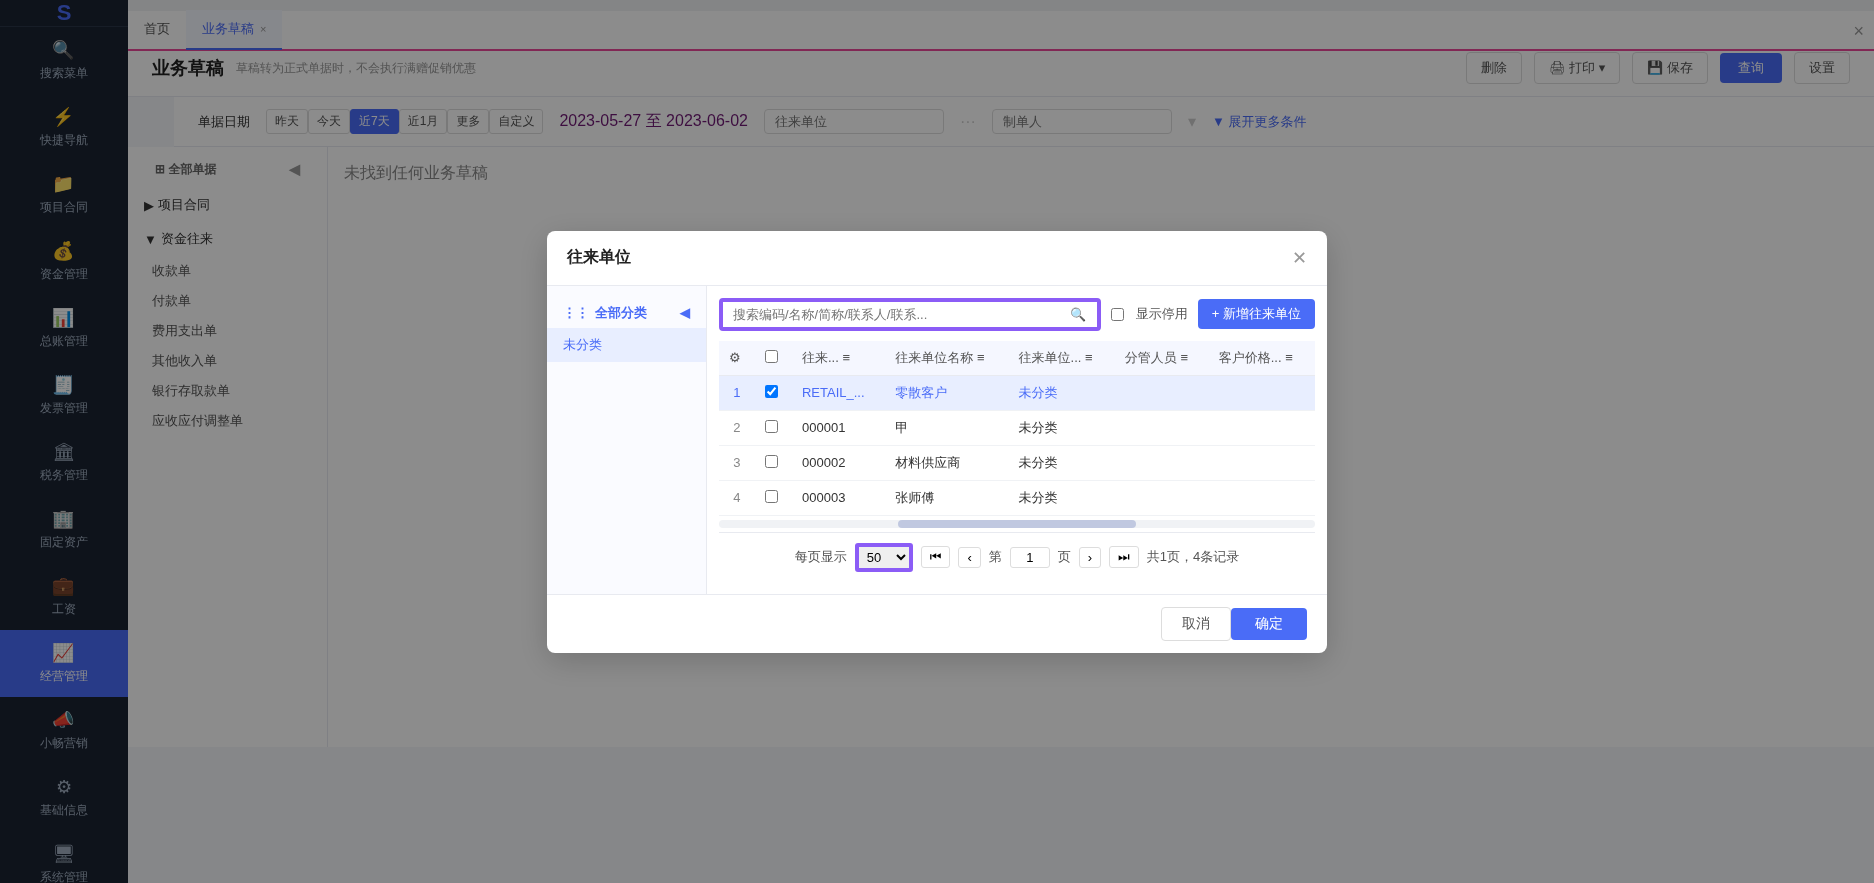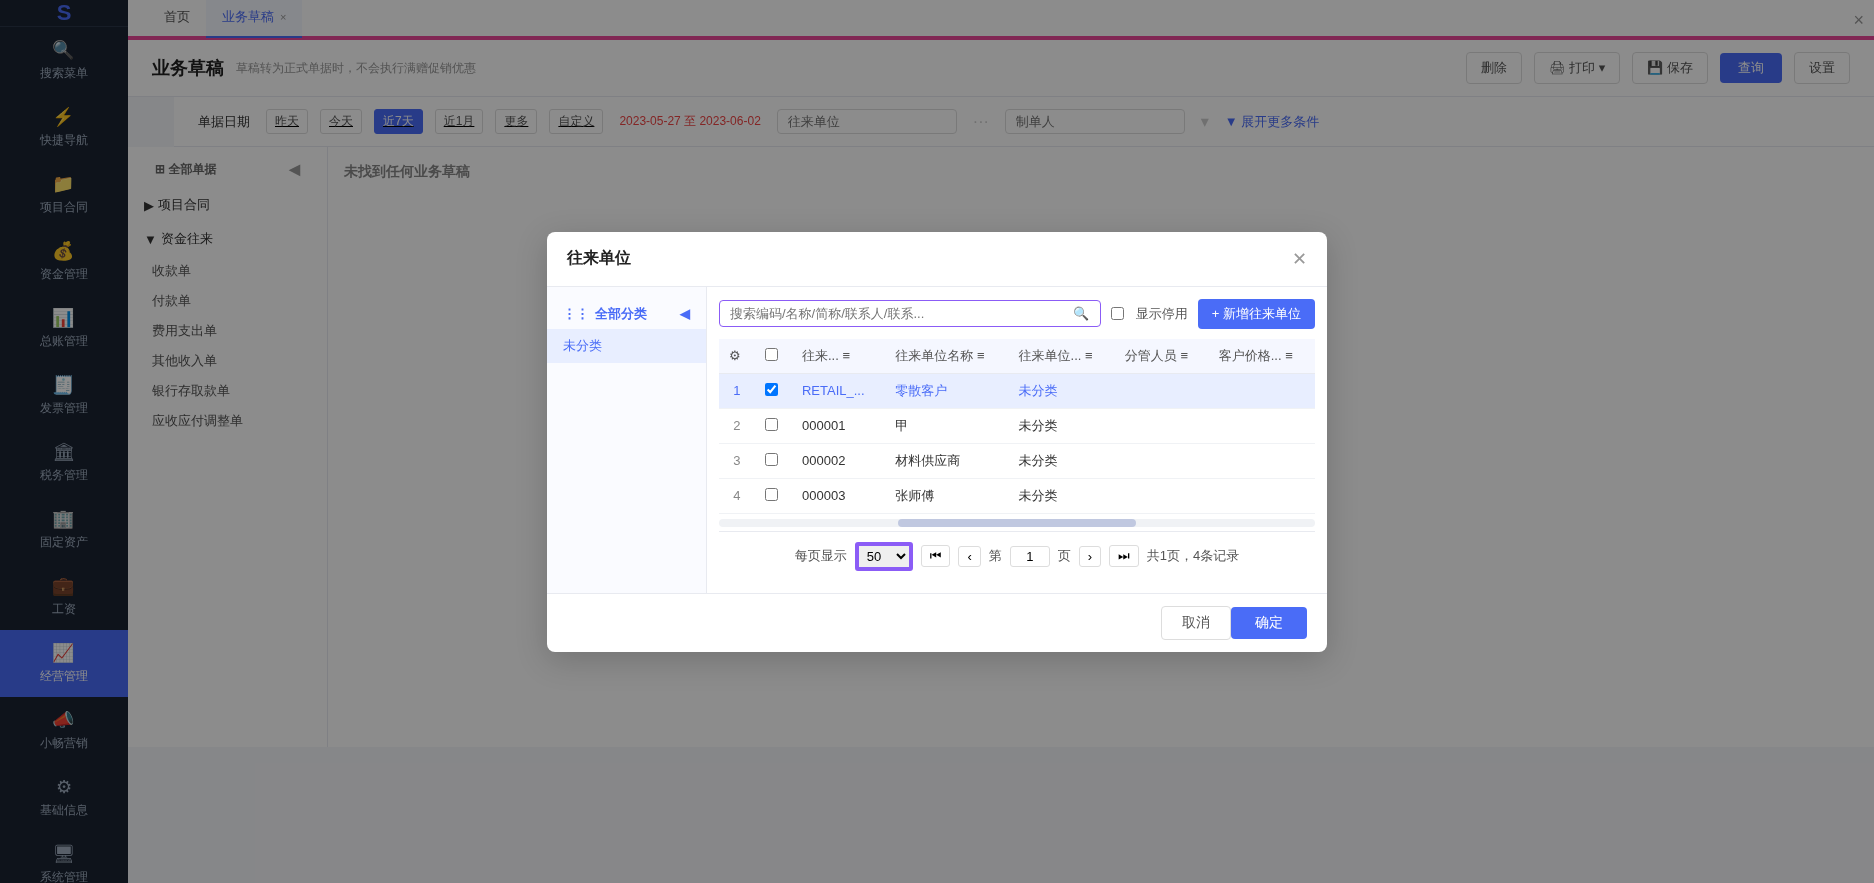--- a/index.html
+++ b/index.html
@@ -20,23 +20,23 @@
     .sidebar-item {
       width: 100%; padding: 12px 0; display: flex; flex-direction: column;
       align-items: center; cursor: pointer; color: #a0aec0; font-size: 12px;
       gap: 4px;
     }
     .sidebar-item.active { color: #fff; background: #4a6cf7; }
     .sidebar-icon { font-size: 18px; }
 
     
     .topnav {
-      position: fixed; left: 128px; top: 0; right: 0; height: 40px;
+      position: fixed; left: 128px; top: 11px; right: 0; height: 40px;
       background: #fff; display: flex; align-items: center;
-      border-bottom: 4px solid #ec4899; z-index: 9; padding-left: 20px;
+      border-bottom: 2px solid #ec4899; z-index: 9;
     }
     .topnav-tab {
       height: 40px; padding: 0 16px; display: flex; align-items: center;
       font-size: 13px; cursor: pointer; color: #555; border-bottom: 2px solid transparent;
       gap: 6px;
     }
     .topnav-tab.active { color: #4a6cf7; border-bottom: 2px solid #4a6cf7; background: #f5f7ff; }
     .topnav-tab .close-icon { color: #999; font-size: 11px; }
     .topnav-close-btn {
       position: absolute; right: 10px; top: 10px; color: #999; cursor: pointer; font-size: 18px;
@@ -56,24 +56,24 @@
     .header-actions { margin-left: auto; display: flex; gap: 12px; align-items: center; }
     .btn-action { padding: 6px 14px; border: 1px solid #ddd; background: #fff; border-radius: 4px; font-size: 13px; cursor: pointer; color: #555; }
     .btn-primary-sm { padding: 6px 18px; background: #4a6cf7; color: #fff; border: none; border-radius: 4px; font-size: 13px; cursor: pointer; }
 
     
     .filter-bar {
       background: #fff; padding: 12px 24px; display: flex; align-items: center;
       gap: 16px; border-bottom: 1px solid #e8eaf0; flex-wrap: wrap; margin-left: 46px;
     }
     .filter-label { font-size: 13px; color: #333; }
-    .filter-date-btns { display: flex; gap: 12px; align-items: flex-start; text-decoration: underline; }
+    .filter-date-btns { display: flex; gap: 0; align-items: flex-start; }
     .date-btn { padding: 3px 8px; border: 1px solid #ddd; background: #fff; border-radius: 3px; font-size: 12px; cursor: pointer; color: #555; }
     .date-btn.active { background: #4a6cf7; color: #fff; border-color: #4a6cf7; }
-    .date-range { font-size: 12px; color: #ef4444; }
+    .date-range { font-size: 16px; color: #701a75; }
     .filter-input { border: 1px solid #ddd; border-radius: 4px; padding: 4px 10px; font-size: 13px; width: 180px; }
     .filter-expand { color: #4a6cf7; font-size: 13px; cursor: pointer; }
 
     
     .layout-row { display: flex; }
     .sub-sidebar {
       width: 200px; background: #fff; border-right: 1px solid #e8eaf0;
       min-height: 600px; padding: 8px 0;
     }
     .sub-sidebar-item {
@@ -119,21 +119,21 @@
       padding: 8px 16px; font-size: 13px; color: #555; cursor: pointer;
     }
     .cat-item.active { background: #e8eeff; color: #4a6cf7; }
 
     
     .dialog-content { flex: 1; display: flex; flex-direction: column; padding: 12px; }
     .dialog-toolbar {
       display: flex; align-items: center; gap: 10px; margin-bottom: 10px;
     }
     .dialog-search {
-      flex: 1; border: 1px solid #8b5cf6; border-radius: 4px; padding: 5px 10px;
+      flex: 1; border: 4px solid #8b5cf6; border-radius: 4px; padding: 5px 10px;
       font-size: 13px; display: flex; align-items: center; gap: 6px;
     }
     .dialog-search input {
       border: none; outline: none; font-size: 13px; flex: 1;
     }
     .checkbox-label { display: flex; align-items: center; gap: 12px; font-size: 13px; color: #555; }
     .btn-add-partner {
       padding: 6px 14px; background: #4a6cf7; color: #fff; border: none;
       border-radius: 4px; font-size: 13px; cursor: pointer; white-space: nowrap;
     }
@@ -304,21 +304,21 @@
         <div class="sub-sidebar-child">收款单</div>
         <div class="sub-sidebar-child">付款单</div>
         <div class="sub-sidebar-child">费用支出单</div>
         <div class="sub-sidebar-child">其他收入单</div>
         <div class="sub-sidebar-child">银行存取款单</div>
         <div class="sub-sidebar-child active">应收应付调整单</div>
       </div>
     </div>
 
     <div class="table-area">
-      <div style="padding:16px; color:#888; font-size:14px;font-weight:bold;">
+      <div style="padding:16px; color:#888; font-size:16px;">
         未找到任何业务草稿
       </div>
     </div>
   </div>
 </div>
 
 <div class="overlay">
   <div class="dialog">
 
     <div class="dialog-header">

